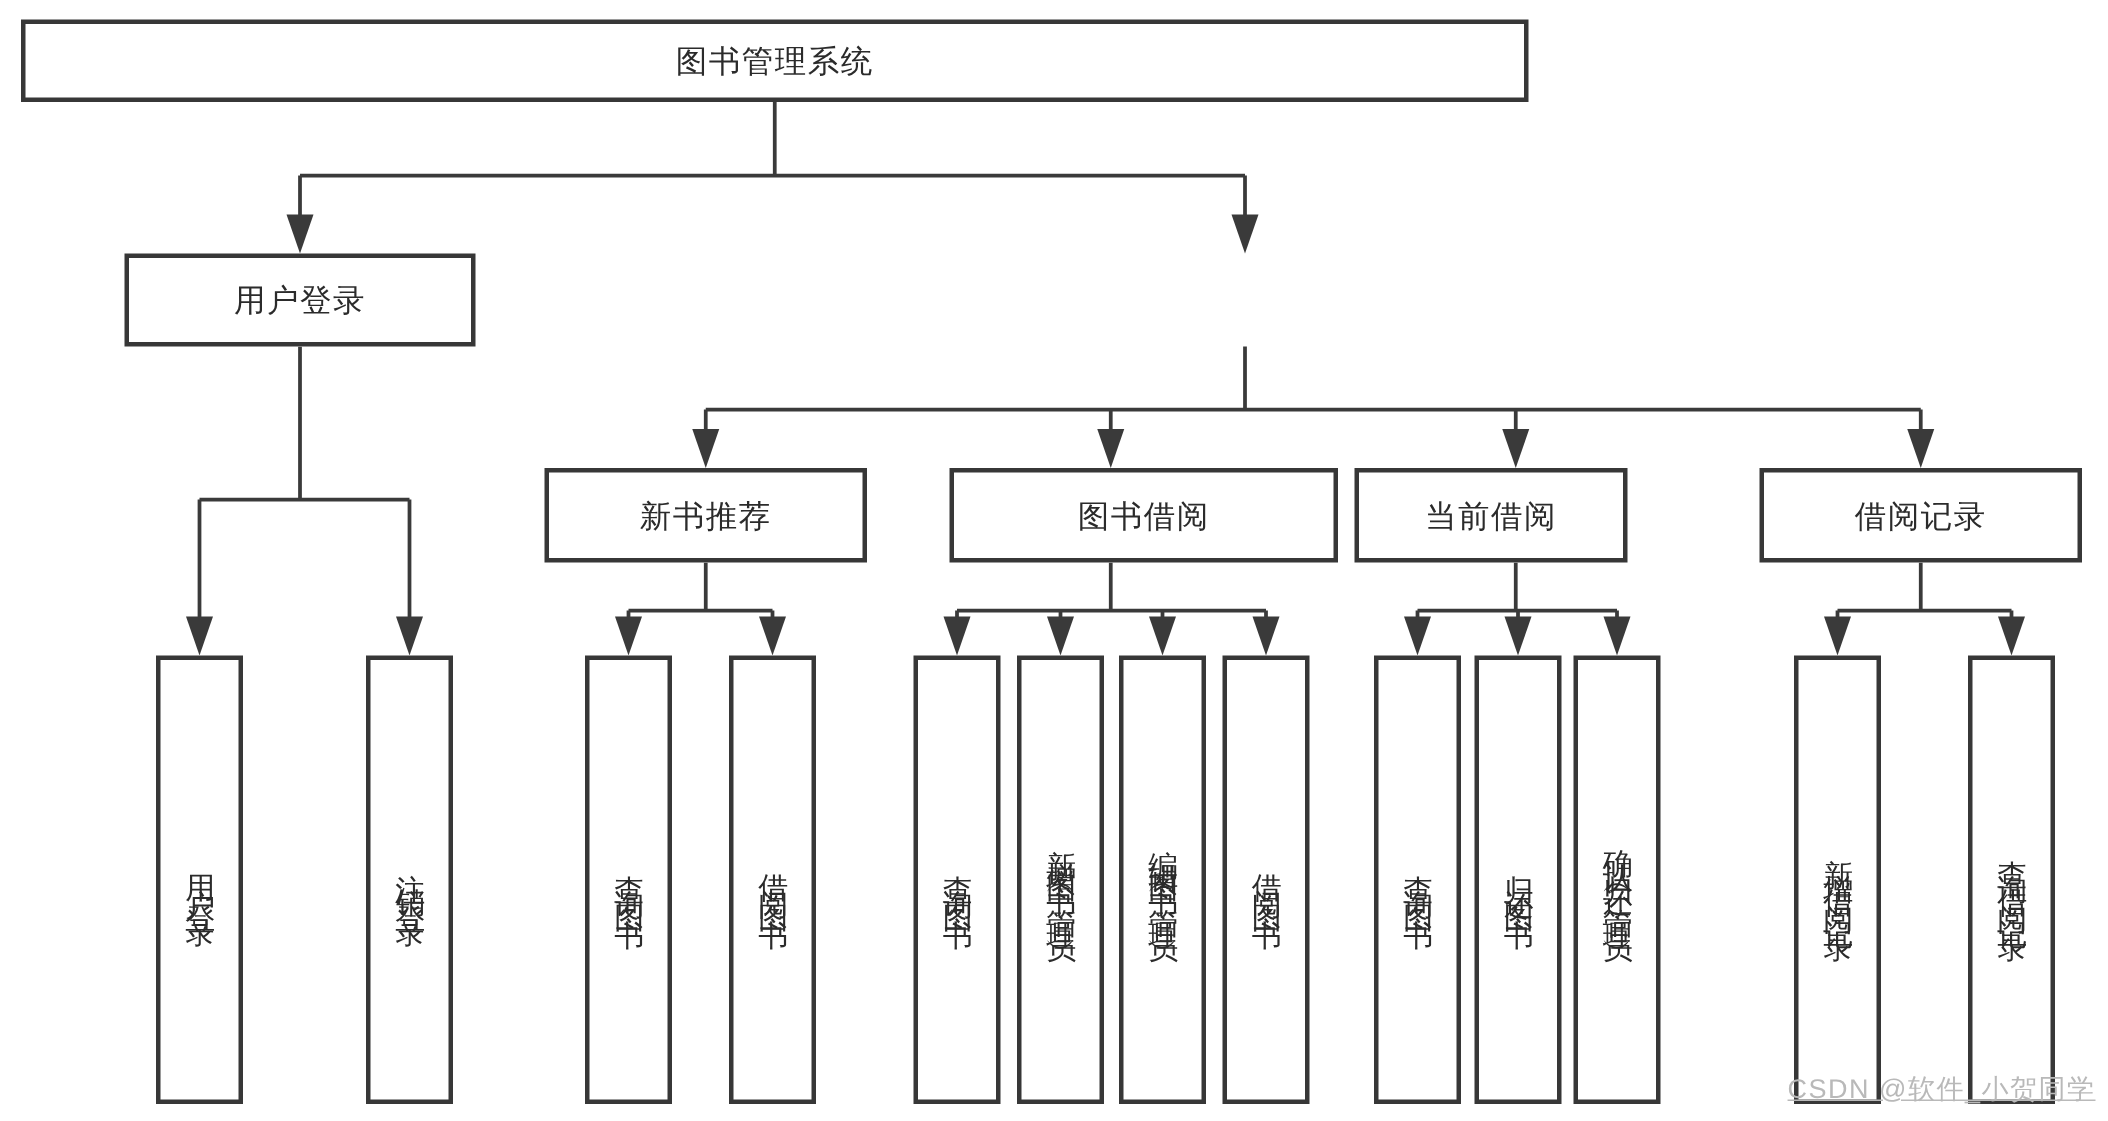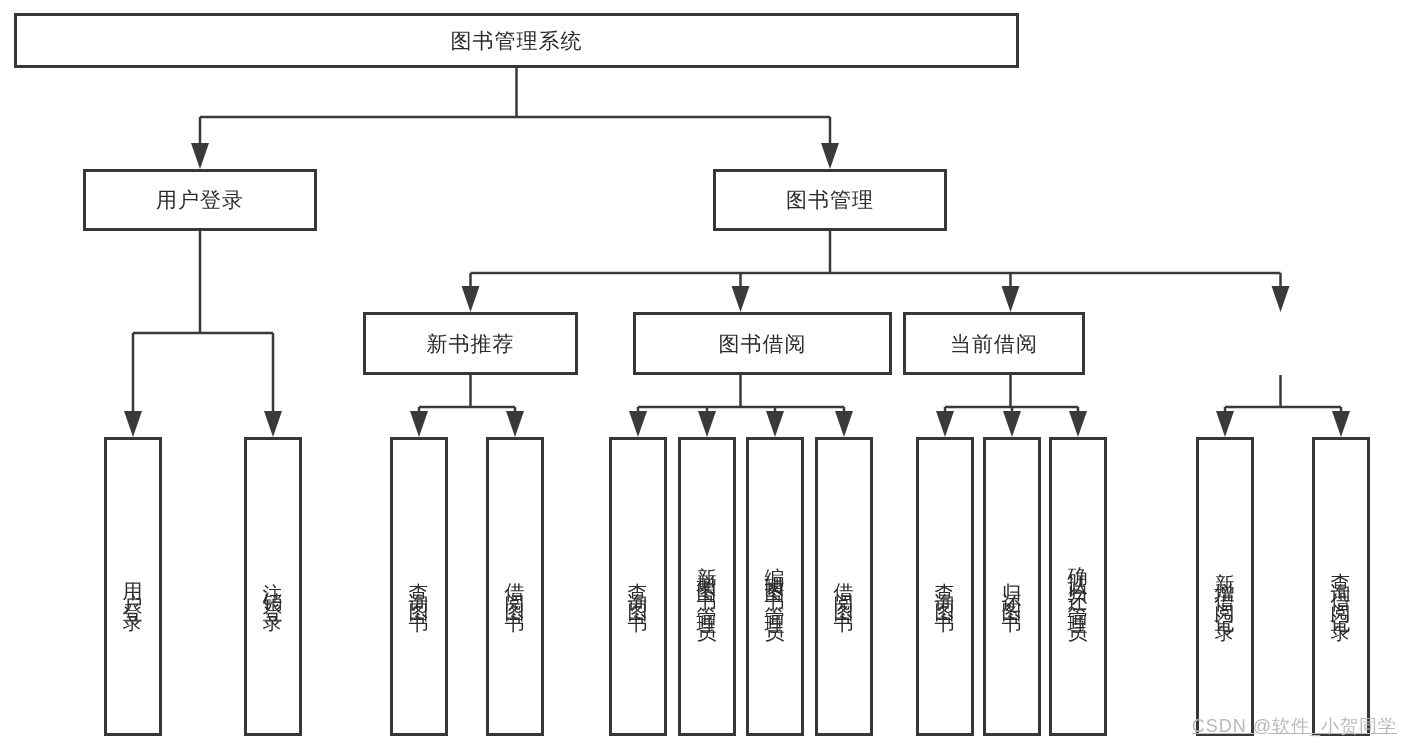--- a/index.html
+++ b/index.html
@@ -93,25 +93,25 @@
       <polygon points="1003,411 1021,411 1012,437"></polygon>
       <polygon points="1069,411 1087,411 1078,437"></polygon>
       <polygon points="1216,411 1234,411 1225,437"></polygon>
       <polygon points="1332,411 1350,411 1341,437"></polygon>
     </g>
   </svg>
 
   <div class="hbox" style="left:14px;top:13px;width:1005px;height:55px;">图书管理系统</div>
 
   <div class="hbox" style="left:83px;top:169px;width:234px;height:62px;">用户登录</div>
-  <div class="hbox" style="left:713px;top:169px;width:234px;height:62px;">图书管理</div>
 
   <div class="hbox" style="left:363px;top:312px;width:215px;height:63px;">新书推荐</div>
   <div class="hbox" style="left:633px;top:312px;width:259px;height:63px;">图书借阅</div>
   <div class="hbox" style="left:903px;top:312px;width:182px;height:63px;">当前借阅</div>
+  <div class="hbox" style="left:1173px;top:312px;width:215px;height:63px;">借阅记录</div>
 
   <div class="vbox" style="left:104px;">用户登录</div>
   <div class="vbox" style="left:244px;">注销登录</div>
 
   <div class="vbox" style="left:390px;">查询图书</div>
   <div class="vbox" style="left:486px;">借阅图书</div>
 
   <div class="vbox" style="left:609px;">查询图书</div>
   <div class="vbox long" style="left:678px;">新增图书（管理员）</div>
   <div class="vbox long" style="left:746px;">编辑图书（管理员）</div>

